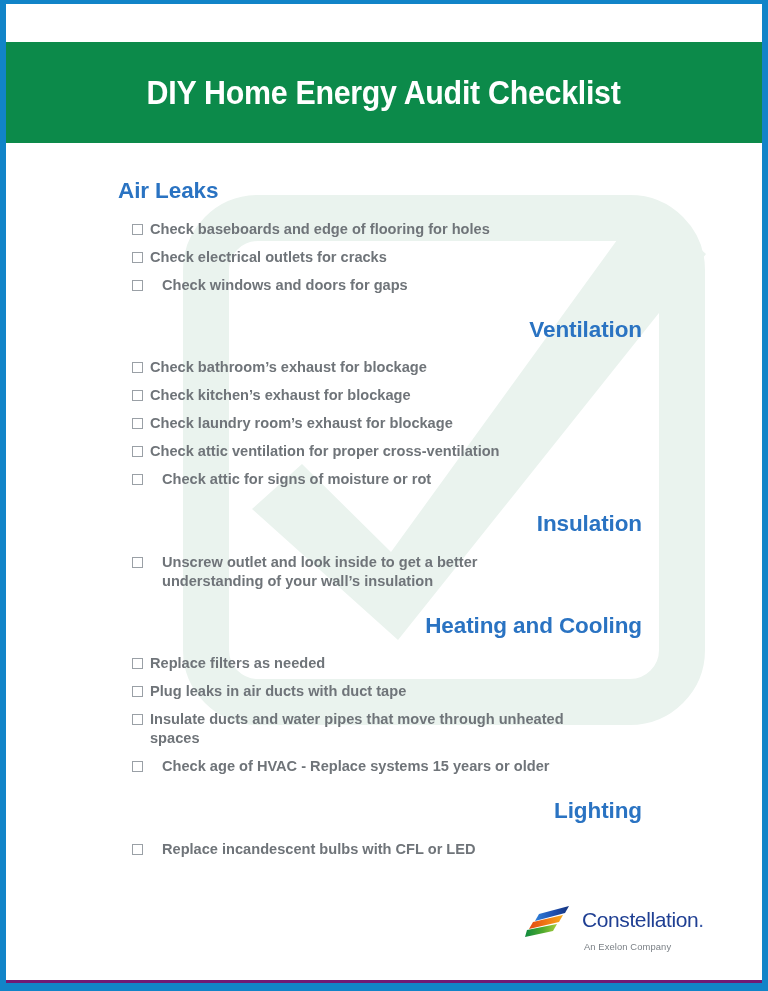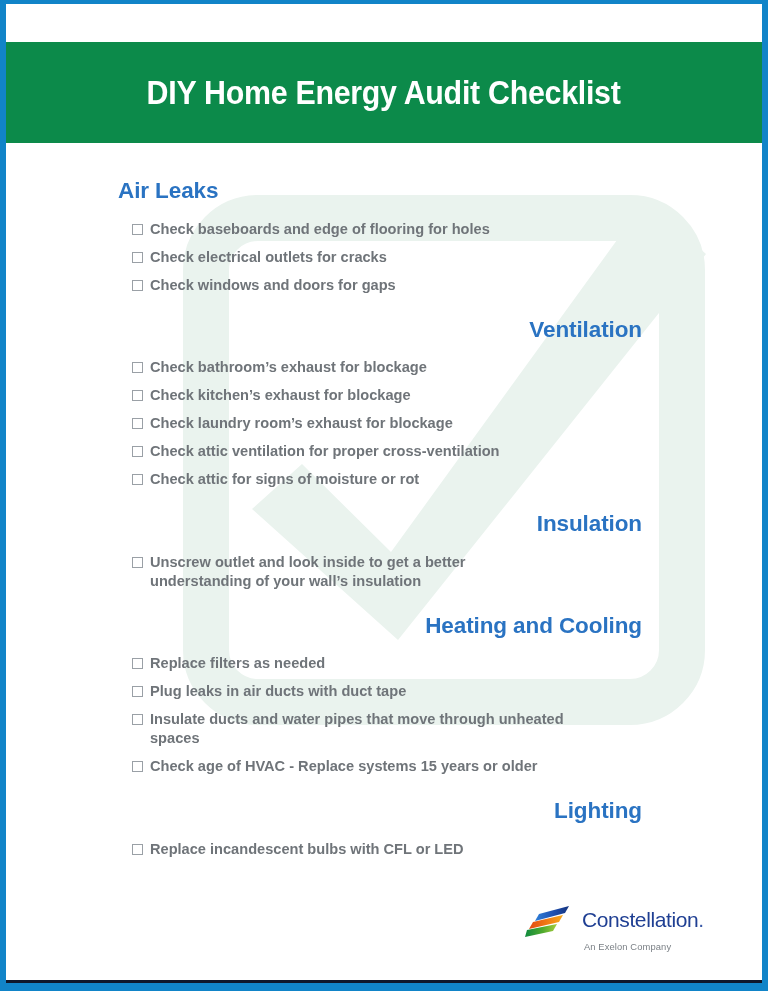--- a/index.html
+++ b/index.html
@@ -17,21 +17,21 @@
     overflow: hidden;
   }
   #sheet {
     position: absolute;
     left: 6px;
     top: 4px;
     width: 756px;
     height: 979px;
     background: #ffffff;
     overflow: hidden;
-    border-bottom: 3px solid #0f172a;
+    border-bottom: 3px solid #701a75;
   }
   
   #watermark {
     position: absolute;
     left: 0; top: 0;
     width: 756px; height: 979px;
     pointer-events: none;
     z-index: 0;
   }
   
@@ -79,21 +79,21 @@
   .item {
     display: flex;
     align-items: flex-start;
     color: #6f7479;
     font-size: 14.6px;
     font-weight: bold;
     line-height: 19px;
     margin-bottom: 9px;
     padding-left: 14px;
   }
-  .item:last-child { margin-bottom: 0; }
+  .item:last-child { margin-bottom: 0; gap: 12px; }
   .checkbox {
     flex: 0 0 auto;
     width: 11px;
     height: 11px;
     border: 1px solid #9aa0a6;
     background: transparent;
     margin-top: 4px;
     margin-right: 7px;
   }
   .item-text { display: block; }

